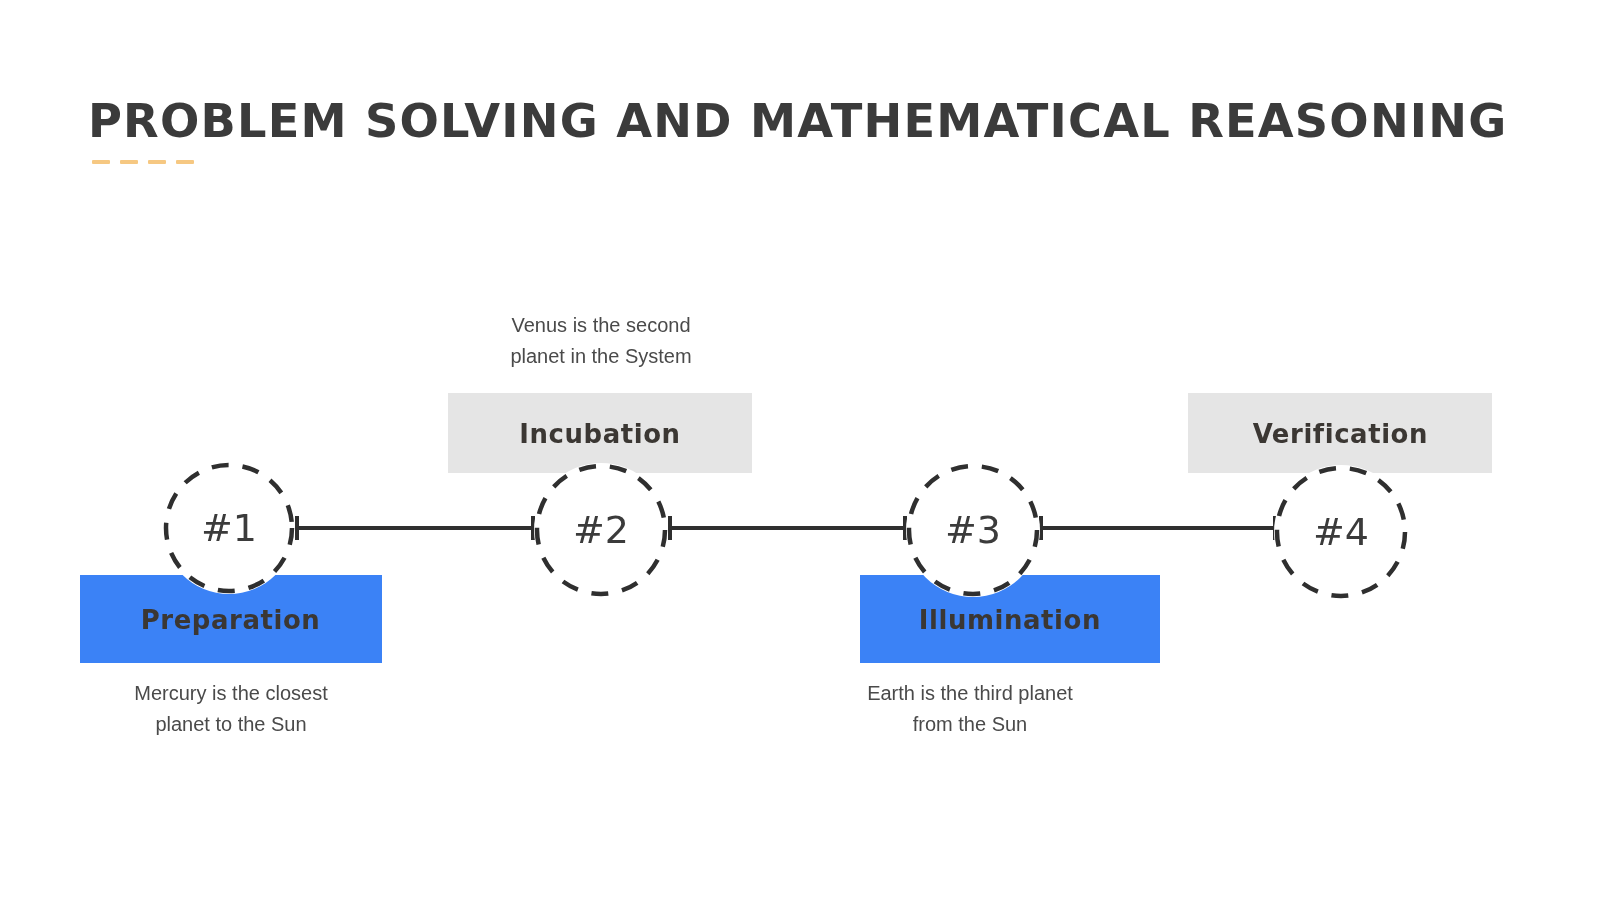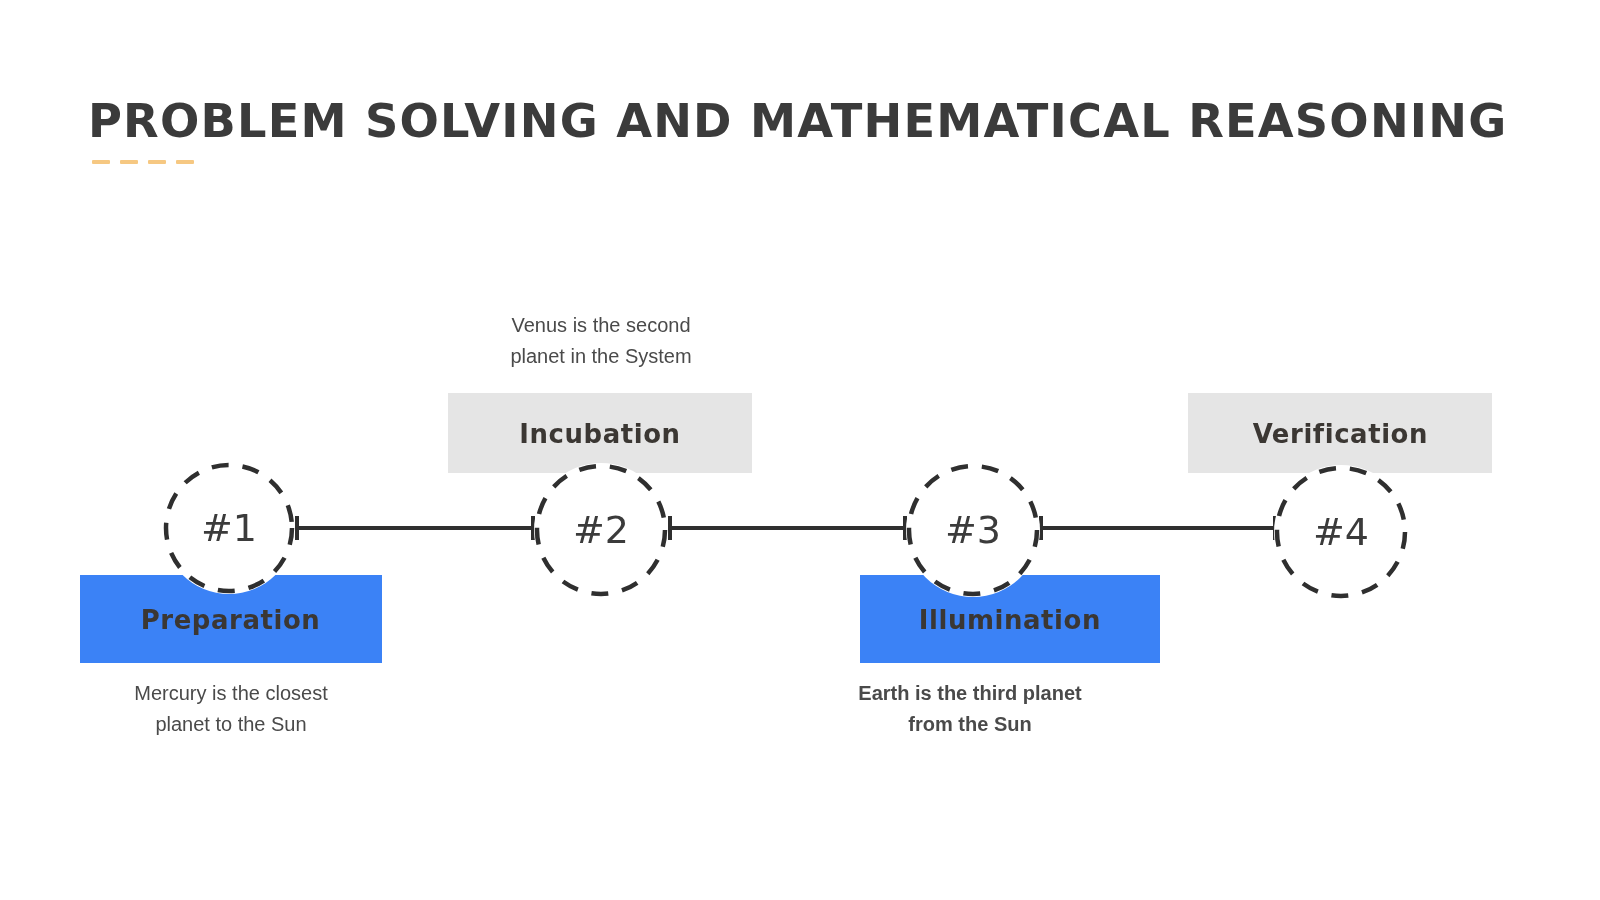--- a/index.html
+++ b/index.html
@@ -186,21 +186,21 @@
     <span class="label-text">Illumination</span>
   </div>
 
   <div class="node-circle" style="left:906px; top:463px; width:134px; height:134px;">
     <svg class="dash-ring" viewBox="0 0 134 134" width="134" height="134">
       <circle cx="67" cy="67" r="64" fill="none" stroke="#2f2f2f" stroke-width="4.5" stroke-dasharray="17 14" stroke-linecap="butt"></circle>
     </svg>
     <span class="node-num">#3</span>
   </div>
 
-  <div class="caption" style="left:820px; top:678px; width:300px;font-weight:bold;">Earth is the third planet
+  <div class="caption" style="left:820px; top:678px; width:300px;">Earth is the third planet
 from the Sun</div>
 
 
   <div class="label-box blue" style="left:1188px; top:393px; width:304px; height:80px;">
     <span class="label-text">Verification</span>
   </div>
 
   <div class="node-circle" style="left:1274px; top:465px; width:134px; height:134px;">
     <svg class="dash-ring" viewBox="0 0 134 134" width="134" height="134">
       <circle cx="67" cy="67" r="64" fill="none" stroke="#2f2f2f" stroke-width="4.5" stroke-dasharray="17 14" stroke-linecap="butt"></circle>

